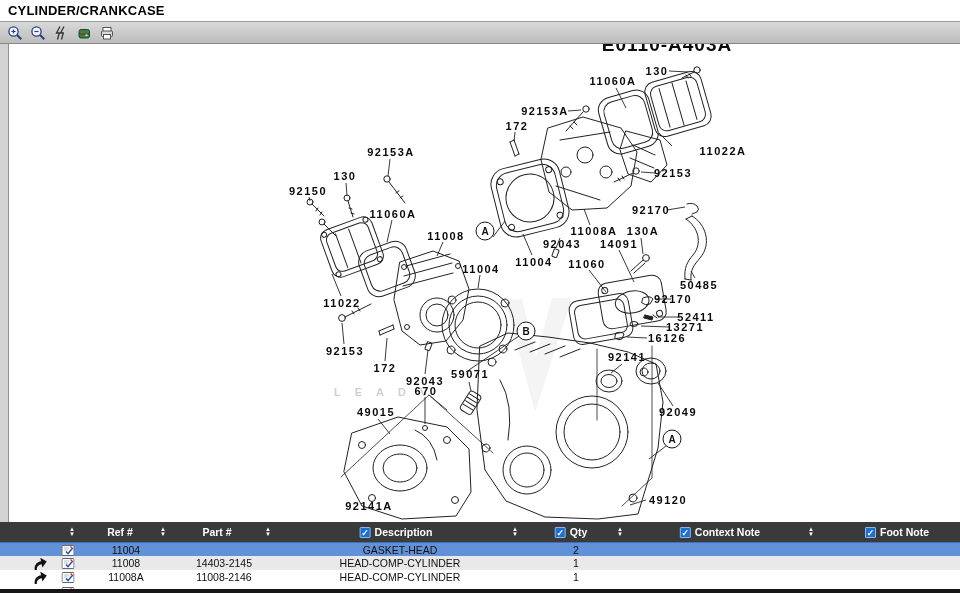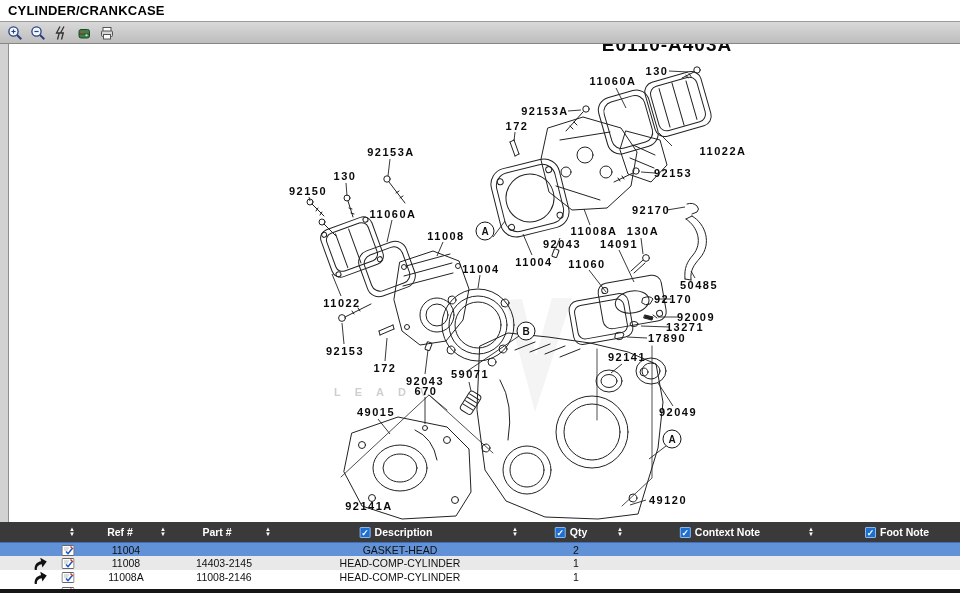--- a/index.html
+++ b/index.html
@@ -256,23 +256,23 @@
       <div class="dlabel" style="left: 643px; top: 187px;">130A</div>
       <div class="dlabel" style="left: 446px; top: 192px;">11008</div>
       <div class="dlabel" style="left: 562px; top: 200px;">92043</div>
       <div class="dlabel" style="left: 619px; top: 200px;">14091</div>
       <div class="dlabel" style="left: 534px; top: 218px;">11004</div>
       <div class="dlabel" style="left: 587px; top: 220px;">11060</div>
       <div class="dlabel" style="left: 481px; top: 225px;">11004</div>
       <div class="dlabel" style="left: 699px; top: 241px;">50485</div>
       <div class="dlabel" style="left: 673px; top: 255px;">92170</div>
       <div class="dlabel" style="left: 342px; top: 259px;">11022</div>
-      <div class="dlabel" style="left: 696px; top: 273px;">92009</div>
+      <div class="dlabel" style="left: 696px; top: 273px;">52411</div>
       <div class="dlabel" style="left: 685px; top: 283px;">13271</div>
-      <div class="dlabel" style="left: 667px; top: 294px;">17890</div>
+      <div class="dlabel" style="left: 667px; top: 294px;">16126</div>
       <div class="dlabel" style="left: 345px; top: 307px;">92153</div>
       <div class="dlabel" style="left: 627px; top: 313px;">92141</div>
       <div class="dlabel" style="left: 385px; top: 324px;">172</div>
       <div class="dlabel" style="left: 470px; top: 330px;">59071</div>
       <div class="dlabel" style="left: 425px; top: 337px;">92043</div>
       <div class="dlabel" style="left: 426px; top: 347px;">670</div>
       <div class="dlabel" style="left: 376px; top: 368px;">49015</div>
       <div class="dlabel" style="left: 678px; top: 368px;">92049</div>
       <div class="dlabel" style="left: 668px; top: 456px;">49120</div>
       <div class="dlabel" style="left: 369px; top: 462px;">92141A</div>

